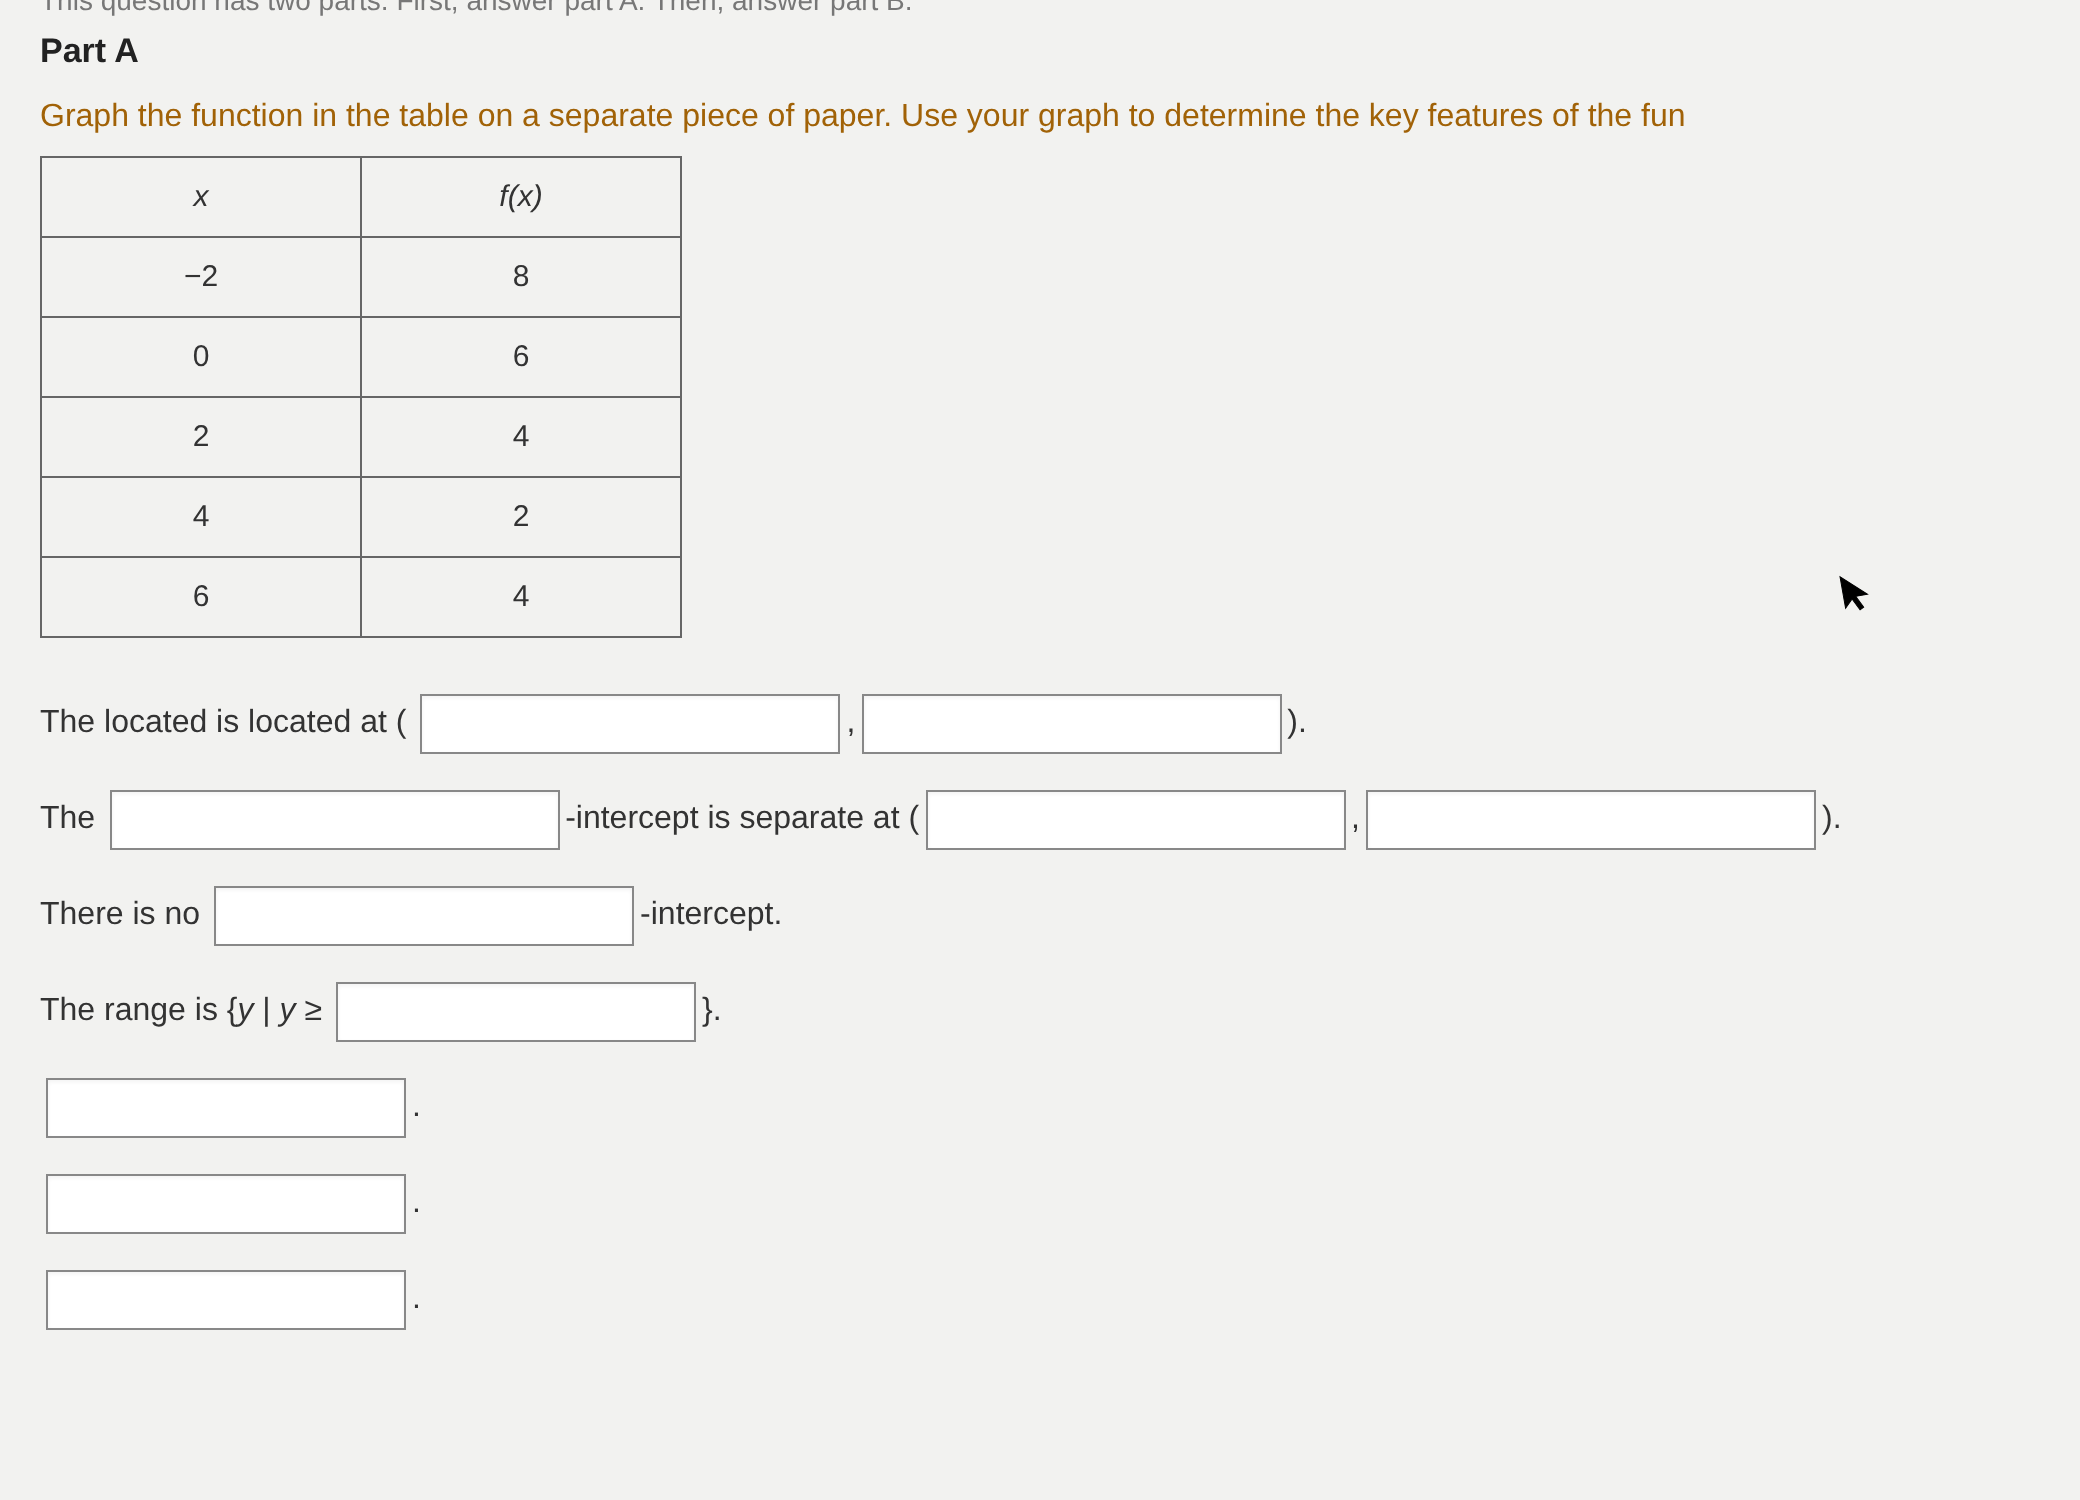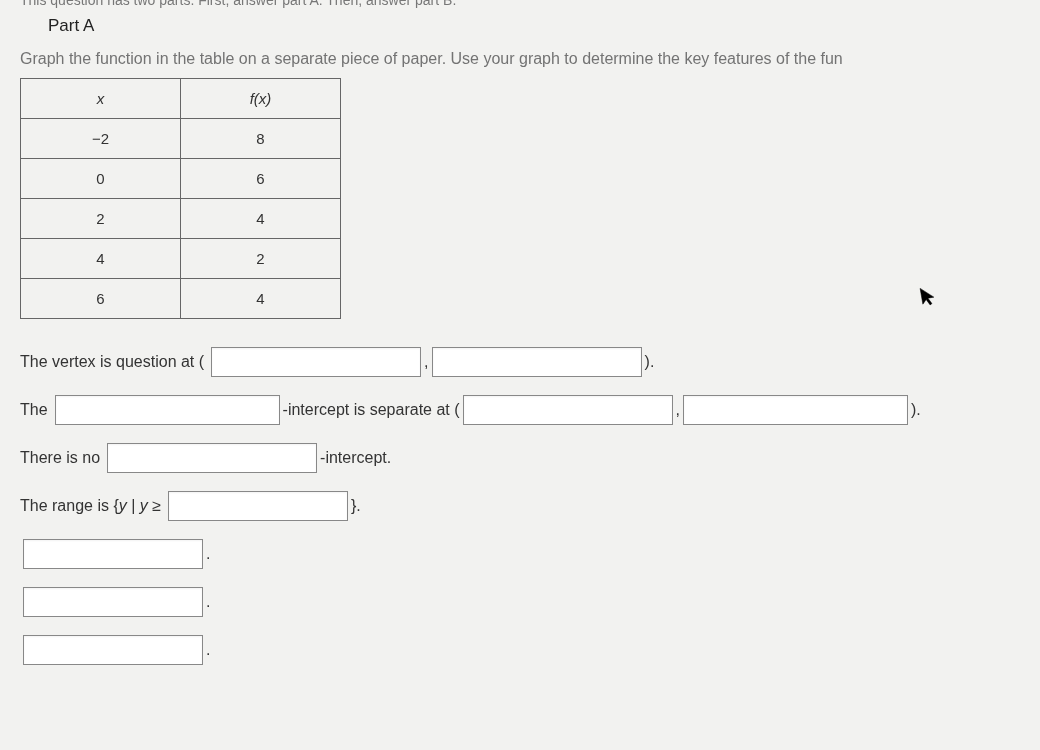--- a/index.html
+++ b/index.html
@@ -18,30 +18,29 @@
       position: relative;
     }
     .partial-top {
       font-size: 14px;
       color: #777;
       margin-top: -8px;
       white-space: nowrap;
       overflow: hidden;
     }
     .part-header {
-      font-weight: normal;
+      font-weight: bold;
       font-size: 17px;
       color: #222;
       margin-top: 8px;
       margin-bottom: 14px;
-      margin-left: 28px;
     }
     .instruction {
       font-size: 16px;
-      color: #737373;
+      color: #a16207;
       margin-bottom: 10px;
       white-space: nowrap;
       overflow: hidden;
     }
     table.func {
       border-collapse: collapse;
       margin-bottom: 28px;
     }
     table.func th, table.func td {
       border: 1px solid #666;
@@ -122,21 +121,21 @@
     <td>2</td>
   </tr>
   <tr>
     <td>6</td>
     <td>4</td>
   </tr>
 </tbody>
   </table>
 
 <div class="qrow">
-  <span class="text">The vertex is question at (</span>
+  <span class="text">The located is located at (</span>
   <span class="inputbox w-large"></span>
   <span>,</span>
   <span class="inputbox w-large"></span>
   <span>).</span>
 </div>
 
 <div class="qrow">
   <span class="text">The</span>
   <span class="inputbox w-xlarge"></span>
   <span>-intercept is separate at (</span>

